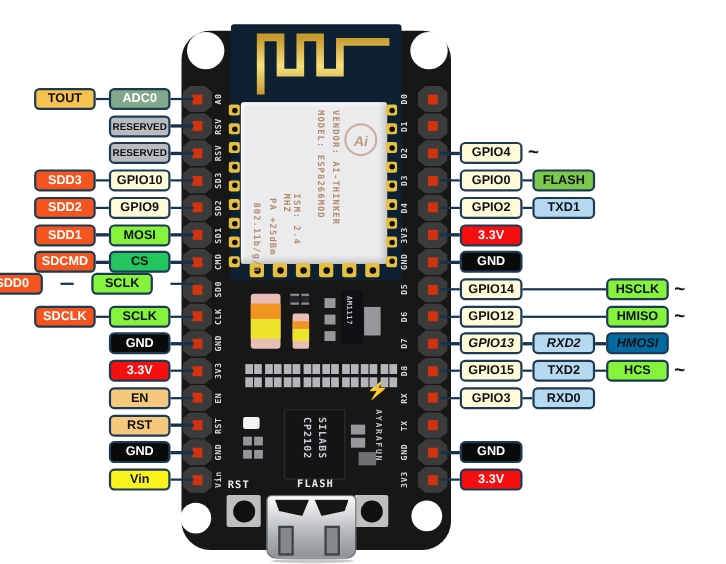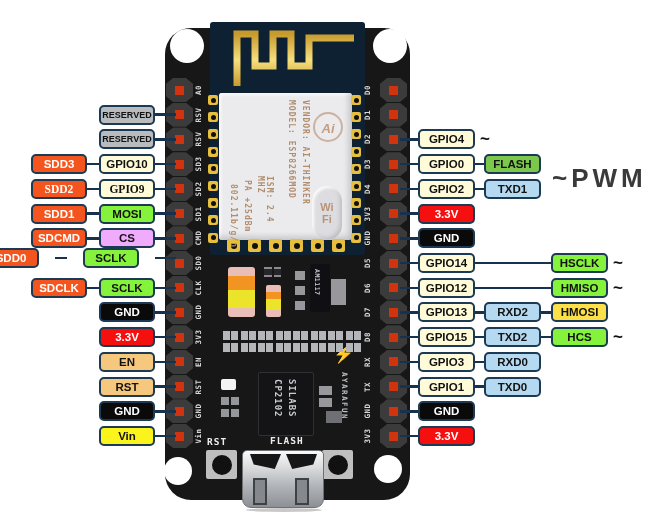--- a/index.html
+++ b/index.html
@@ -91,24 +91,20 @@
     <path d="M144,14 L99,14 L99,42 L81,42 L81,10 L63,10 L63,42 L45,42 L45,10 L27,10 L27,62" fill="none" stroke="url(#gold)" stroke-width="7"></path>
     <path d="M27,54 L94,54" fill="none" stroke="url(#gold)" stroke-width="7"></path>
   </svg>
   <div id="shield" class="abs"></div>
   <div id="ai-logo" class="abs">Ai</div>
   <div class="vtext shieldtxt" style="left:287px;top:100px;height:140px;">MODEL:  ESP8266MOD</div>
   <div class="vtext shieldtxt" style="left:301px;top:100px;height:140px;">VENDOR:  AI-THINKER</div>
   <div class="vtext shieldtxt" style="left:256px;top:176px;height:64px;">ISM:  2.4 MHZ</div>
   <div class="vtext shieldtxt" style="left:243px;top:180px;height:60px;">PA  +25dBm</div>
   <div class="vtext shieldtxt" style="left:229px;top:184px;height:56px;">802.11b/g/n</div>
-  <div id="wifi-badge" class="abs">
-    <span>Wi</span>
-    <span>Fi</span>
-  </div>
 
   <div class="comp" style="left:228px;top:267px;width:27px;height:50px;background:#e9beb6;border-radius:3px;"></div>
   <div class="comp" style="left:228px;top:276px;width:27px;height:14px;background:#f29422;"></div>
   <div class="comp" style="left:228px;top:290px;width:27px;height:18px;background:#ece42a;"></div>
   <div class="comp" style="left:266px;top:285px;width:15px;height:32px;background:#e9beb6;border-radius:2px;"></div>
   <div class="comp" style="left:266px;top:292px;width:15px;height:7px;background:#f29422;"></div>
   <div class="comp" style="left:266px;top:299px;width:15px;height:11px;background:#ece42a;"></div>
   <div class="comp" style="left:264px;top:267px;width:8px;height:10px;background:#26262a;border-top:2px solid #8a8a8e;border-bottom:2px solid #8a8a8e;box-sizing:border-box;"></div>
   <div class="comp" style="left:274px;top:267px;width:7px;height:10px;background:#26262a;border-top:2px solid #8a8a8e;border-bottom:2px solid #8a8a8e;box-sizing:border-box;"></div>
 
@@ -144,53 +140,58 @@
     </div>
 
   <div id="usb" class="abs">
     <div class="usb-notch" style="left:7px;top:3px;width:31px;height:15px;clip-path:polygon(0 0,100% 0,80% 100%,12% 70%);"></div>
     <div class="usb-notch" style="left:43px;top:3px;width:31px;height:15px;clip-path:polygon(0 0,100% 0,88% 70%,20% 100%);"></div>
     <div class="usb-pin" style="left:10px;top:27px;"></div>
     <div class="usb-pin" style="left:52px;top:27px;"></div>
   </div>
   <div class="abs" style="left:246px;top:508px;width:76px;height:4px;background:rgba(120,120,120,.4);border-radius:50%;z-index:3;"></div>
 
-  <div id="legend-pwm" class="abs">~PWM</div>
 
   <div id="gen"></div>
+<div class="prow prow-left" style="top: 80px;">
+      <div class="plabel" style="background: rgb(246, 193, 78); color: rgb(17, 17, 17); border-color: rgb(29, 58, 85);">TOUT</div>
+      <div class="conn" style="width: 12px; background: rgb(22, 50, 78);"></div>
+      <div class="plabel" style="background: rgb(129, 168, 139); color: rgb(255, 255, 255); border-color: rgb(29, 58, 85);">ADC0</div>
+      <div class="conn" style="width: 21px; background: rgb(22, 50, 78);"></div>
+    </div>
     <div class="prow prow-left" style="top: 104.72px;">
       <div class="plabel sm" style="background: rgb(185, 188, 190); color: rgb(17, 17, 17); border-color: rgb(29, 58, 85);">RESERVED</div>
       <div class="conn" style="width: 21px; background: rgb(22, 50, 78);"></div>
     </div>
     <div class="prow prow-left" style="top: 129.44px;">
       <div class="plabel sm" style="background: rgb(185, 188, 190); color: rgb(17, 17, 17); border-color: rgb(29, 58, 85);">RESERVED</div>
       <div class="conn" style="width: 21px; background: rgb(22, 50, 78);"></div>
     </div>
     <div class="prow prow-left" style="top: 154.16px;">
       <div class="plabel" style="background: rgb(244, 85, 30); color: rgb(255, 255, 255); border-color: rgb(29, 58, 85);">SDD3</div>
       <div class="conn" style="width: 12px; background: rgb(22, 50, 78);"></div>
       <div class="plabel" style="background: rgb(255, 251, 216); color: rgb(17, 17, 17); border-color: rgb(29, 58, 85);">GPIO10</div>
       <div class="conn" style="width: 21px; background: rgb(22, 50, 78);"></div>
     </div>
-    <div class="prow prow-left" style="top: 178.88px; font-family: Liberation Serif, serif;">
+    <div class="prow prow-left" style="top: 178.88px;">
       <div class="plabel" style="background: rgb(244, 85, 30); color: rgb(255, 255, 255); border-color: rgb(29, 58, 85);">SDD2</div>
       <div class="conn" style="width: 12px; background: rgb(22, 50, 78);"></div>
       <div class="plabel" style="background: rgb(255, 251, 216); color: rgb(17, 17, 17); border-color: rgb(29, 58, 85);">GPIO9</div>
       <div class="conn" style="width: 21px; background: rgb(22, 50, 78);"></div>
     </div>
     <div class="prow prow-left" style="top: 203.6px;">
       <div class="plabel" style="background: rgb(244, 85, 30); color: rgb(255, 255, 255); border-color: rgb(29, 58, 85);">SDD1</div>
       <div class="conn" style="width: 12px; background: rgb(22, 50, 78);"></div>
       <div class="plabel" style="background: rgb(133, 242, 60); color: rgb(17, 17, 17); border-color: rgb(29, 58, 85);">MOSI</div>
       <div class="conn" style="width: 21px; background: rgb(22, 50, 78);"></div>
     </div>
     <div class="prow prow-left" style="top: 228.32px;">
       <div class="plabel" style="background: rgb(244, 85, 30); color: rgb(255, 255, 255); border-color: rgb(29, 58, 85);">SDCMD</div>
       <div class="conn" style="width: 12px; background: rgb(22, 50, 78);"></div>
-      <div class="plabel" style="background: #f0abfc; color: rgb(17, 17, 17); border-color: rgb(29, 58, 85);">CS</div>
+      <div class="plabel" style="background: #22c55e; color: rgb(17, 17, 17); border-color: rgb(29, 58, 85);">CS</div>
       <div class="conn" style="width: 21px; background: rgb(22, 50, 78);"></div>
     </div>
     <div class="prow prow-left" style="top: 248px; gap: 16px;">
       <div class="plabel" style="background: rgb(244, 85, 30); color: rgb(255, 255, 255); border-color: rgb(29, 58, 85);">SDD0</div>
       <div class="conn" style="width: 12px; background: rgb(22, 50, 78);"></div>
       <div class="plabel" style="background: rgb(133, 242, 60); color: rgb(17, 17, 17); border-color: rgb(29, 58, 85);">SCLK</div>
       <div class="conn" style="width: 21px; background: rgb(22, 50, 78);"></div>
     </div>
     <div class="prow prow-left" style="top: 277.76px;">
       <div class="plabel" style="background: rgb(244, 85, 30); color: rgb(255, 255, 255); border-color: rgb(29, 58, 85);">SDCLK</div>
@@ -254,48 +255,42 @@
       <div class="plabel" style="background: rgb(133, 242, 60); color: rgb(17, 17, 17); border-color: rgb(29, 58, 85);">HSCLK</div>
       <div class="tilde">~</div>
     </div>
     <div class="prow prow-right" style="top: 277.76px;">
       <div class="conn" style="width: 18px; background: rgb(22, 50, 78);"></div>
       <div class="plabel" style="background: rgb(255, 251, 216); color: rgb(17, 17, 17); border-color: rgb(29, 58, 85);">GPIO12</div>
       <div class="conn" style="width: 76px; background: rgb(22, 50, 78);"></div>
       <div class="plabel" style="background: rgb(133, 242, 60); color: rgb(17, 17, 17); border-color: rgb(29, 58, 85);">HMISO</div>
       <div class="tilde">~</div>
     </div>
-    <div class="prow prow-right" style="top: 302.48px;">
+    <div class="prow prow-right" style="top: 302.48px; font-style: italic;">
       <div class="conn" style="width: 18px; background: rgb(22, 50, 78);"></div>
       <div class="plabel" style="background: rgb(255, 251, 216); color: rgb(17, 17, 17); border-color: rgb(29, 58, 85);">GPIO13</div>
       <div class="conn" style="width: 9px; background: rgb(22, 50, 78);"></div>
       <div class="plabel" style="background: rgb(182, 217, 242); color: rgb(17, 17, 17); border-color: rgb(29, 58, 85);">RXD2</div>
       <div class="conn" style="width: 10px; background: rgb(22, 50, 78);"></div>
-      <div class="plabel" style="background: #fde047; color: rgb(17, 17, 17); border-color: rgb(29, 58, 85);">HMOSI</div>
+      <div class="plabel" style="background: #0369a1; color: rgb(17, 17, 17); border-color: rgb(29, 58, 85);">HMOSI</div>
     </div>
     <div class="prow prow-right" style="top: 327.2px;">
       <div class="conn" style="width: 18px; background: rgb(22, 50, 78);"></div>
       <div class="plabel" style="background: rgb(255, 251, 216); color: rgb(17, 17, 17); border-color: rgb(29, 58, 85);">GPIO15</div>
       <div class="conn" style="width: 9px; background: rgb(22, 50, 78);"></div>
       <div class="plabel" style="background: rgb(182, 217, 242); color: rgb(17, 17, 17); border-color: rgb(29, 58, 85);">TXD2</div>
       <div class="conn" style="width: 10px; background: rgb(22, 50, 78);"></div>
       <div class="plabel" style="background: rgb(133, 242, 60); color: rgb(17, 17, 17); border-color: rgb(29, 58, 85);">HCS</div>
       <div class="tilde">~</div>
     </div>
     <div class="prow prow-right" style="top: 351.92px;">
       <div class="conn" style="width: 18px; background: rgb(22, 50, 78);"></div>
       <div class="plabel" style="background: rgb(255, 251, 216); color: rgb(17, 17, 17); border-color: rgb(29, 58, 85);">GPIO3</div>
       <div class="conn" style="width: 9px; background: rgb(22, 50, 78);"></div>
       <div class="plabel" style="background: rgb(182, 217, 242); color: rgb(17, 17, 17); border-color: rgb(29, 58, 85);">RXD0</div>
-    </div>
-    <div class="prow prow-right" style="top: 376.64px;">
-      <div class="conn" style="width: 18px; background: rgb(22, 50, 78);"></div>
-      <div class="plabel" style="background: rgb(255, 251, 216); color: rgb(17, 17, 17); border-color: rgb(29, 58, 85);">GPIO1</div>
-      <div class="conn" style="width: 9px; background: rgb(22, 50, 78);"></div>
-      <div class="plabel" style="background: rgb(182, 217, 242); color: rgb(17, 17, 17); border-color: rgb(29, 58, 85);">TXD0</div>
     </div>
     <div class="prow prow-right" style="top: 401.36px;">
       <div class="conn" style="width: 18px; background: rgb(22, 50, 78);"></div>
       <div class="plabel" style="background: rgb(10, 10, 10); color: rgb(255, 255, 255); border-color: rgb(29, 58, 85);">GND</div>
     </div>
     <div class="prow prow-right" style="top: 426.08px;">
       <div class="conn" style="width: 18px; background: rgb(22, 50, 78);"></div>
       <div class="plabel" style="background: rgb(245, 15, 15); color: rgb(255, 255, 255); border-color: rgb(29, 58, 85);">3.3V</div>
     </div>
     <div class="pin" style="left: 166px; top: 78px;">

